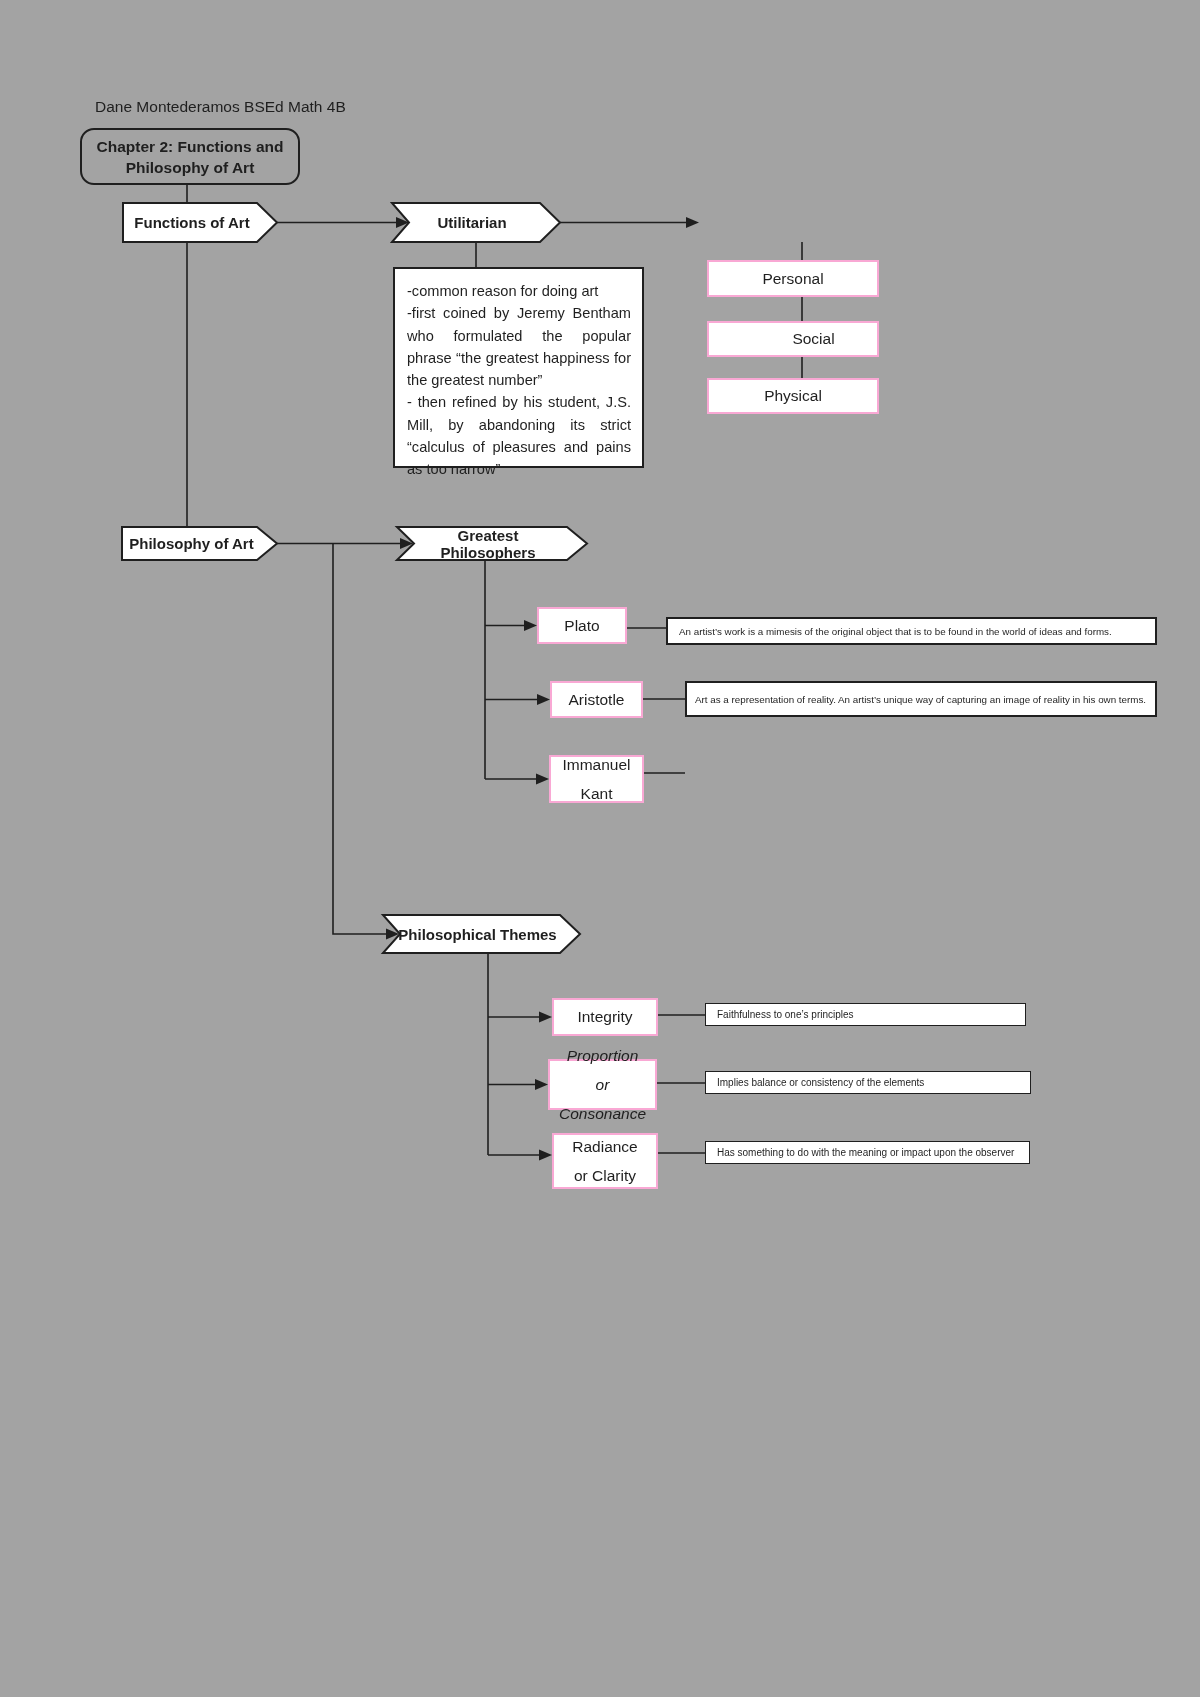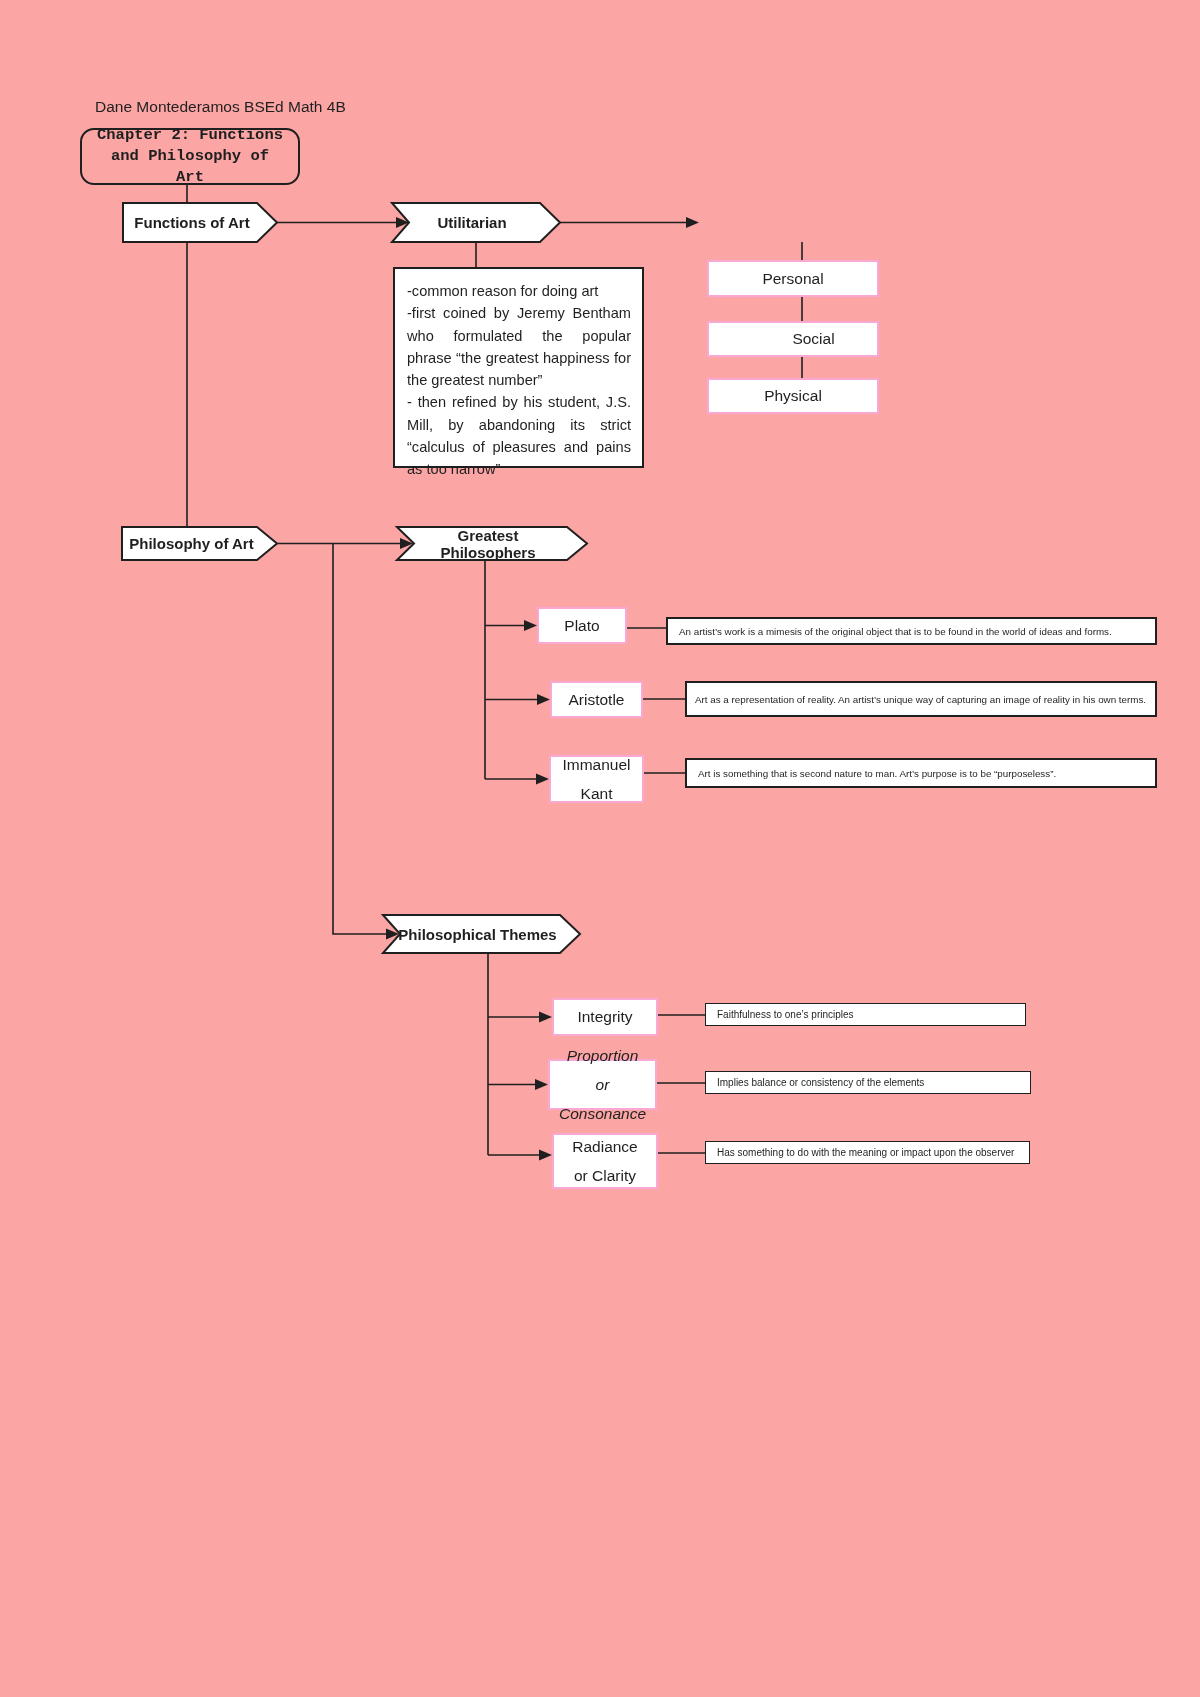--- a/index.html
+++ b/index.html
@@ -1,25 +1,25 @@
 <!DOCTYPE html>
 <html><head>
 <meta charset="utf-8">
 <style>
   html,body{margin:0;padding:0;background:#ffffff;}
   .canvas{
-    position:relative;width:1200px;height:1697px;background:#fca5a5;
+    position:relative;width:1200px;height:1697px;background:#a3a3a3;
     font-family:"Liberation Sans","DejaVu Sans",sans-serif;color:#1f1f1f;overflow:hidden;
   }
   .abs{position:absolute;box-sizing:border-box;}
   .author{left:95px;top:98px;font-size:15.5px;}
   .chapter{
     left:80px;top:128px;width:220px;height:57px;border:2.5px solid #1f1f1f;border-radius:14px;
     display:flex;align-items:center;justify-content:center;text-align:center;
-    font-weight:bold;font-size:15.5px;line-height:21px;padding:2px 14px;font-family:Liberation Mono, monospace;
+    font-weight:bold;font-size:15.5px;line-height:21px;padding:2px 14px;
   }
   .node{display:flex;align-items:center;justify-content:center;text-align:center;}
   .node svg{position:absolute;left:-3px;top:-3px;overflow:visible;}
   .node svg polygon{fill:#ffffff;stroke:#1f1f1f;stroke-width:2;stroke-linejoin:miter;}
   .node .lbl{position:relative;z-index:2;}
   .b{font-weight:bold;font-size:15px;}
   .r{font-size:15.5px;}
   .chev-label{padding:0 20px 0 12px;}
   .pent-label{padding:0 20px 0 4px;}
   .rect{border:2px solid #f9a8d4;background:#fff;display:flex;align-items:center;justify-content:center;text-align:center;}
@@ -146,21 +146,20 @@
   <div class="abs desc" style="left:666px;top:617px;width:491px;height:28px;white-space:nowrap;">An artist’s work is a mimesis of the original object that is to be found in the world of ideas and forms.</div>
 
   <div class="abs rect r" style="left:550px;top:681px;width:93px;height:37px;">
     <span>Aristotle</span>
   </div>
   <div class="abs desc" style="left:685px;top:681px;width:472px;height:36px;padding-left:8px;">Art as a representation of reality. An artist’s unique way of capturing an image of reality in his own terms.</div>
 
   <div class="abs rect r two" style="left:549px;top:755px;width:95px;height:48px;">
     <span>Immanuel Kant</span>
   </div>
-  <div class="abs desc" style="left:685px;top:758px;width:472px;height:30px;">Art is something that is second nature to man. Art’s purpose is to be “purposeless”.</div>
 
   <div class="abs node" style="left:383px;top:915px;width:197px;height:38px;">
     <svg width="203" height="44" viewBox="-3 -3 203 44">
         <polygon points="0,0 177,0 197,19 177,38 0,38 17,19"></polygon>
       </svg>
     <span class="lbl b chev-label">Philosophical Themes</span>
   </div>
 
   <div class="abs rect r" style="left:552px;top:998px;width:106px;height:38px;">
     <span>Integrity</span>

